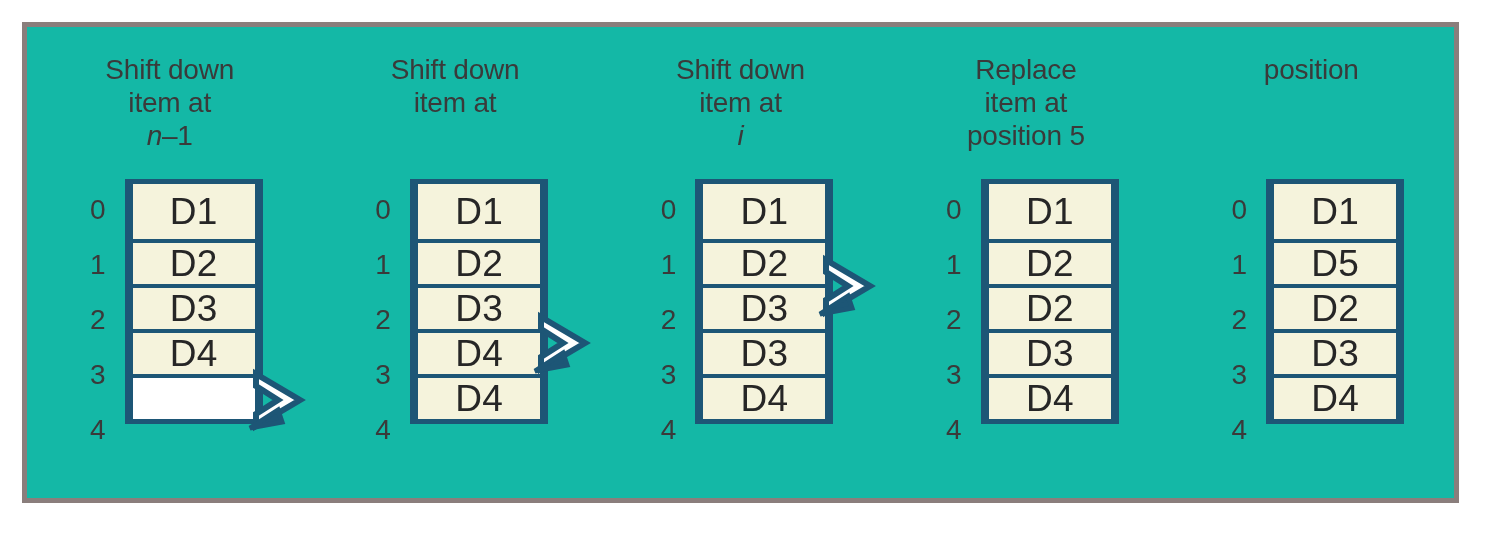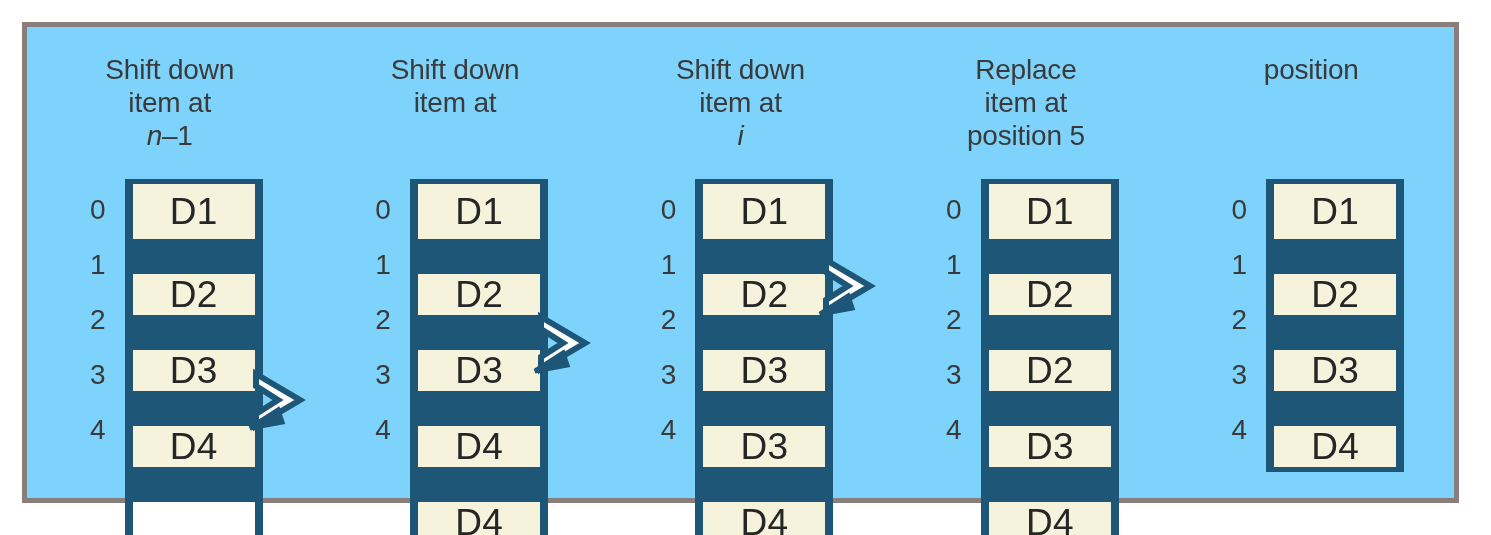--- a/index.html
+++ b/index.html
@@ -14,21 +14,21 @@
     overflow: hidden;
   }
 
   #figure-frame {
     position: absolute;
     left: 22px;
     top: 22px;
     width: 1437px;
     height: 481px;
     border: 5px solid #8a7e7c;
-    background: #7dd3fc;
+    background: #14b8a6;
     box-sizing: border-box;
   }
 
   #panels {
     position: absolute;
     left: 0;
     top: 0;
     width: 100%;
     height: 100%;
     display: flex;
@@ -104,21 +104,20 @@
     display: flex;
     align-items: center;
     justify-content: center;
     color: #262626;
     font-size: 37px;
     letter-spacing: 0.3px;
   }
   .cell + .cell {
     border-top: 4px solid #1d5676;
     height: 45px;
-    margin-top: 31px;
   }
   .cell.empty {
     background: #ffffff;
   }
 
   .arrow-layer {
     position: absolute;
     left: 0;
     top: 0;
     width: 100%;
@@ -252,20 +251,21 @@
         <div class="array-area">
           <div class="index-column">
             <div class="index-label">0</div>
             <div class="index-label">1</div>
             <div class="index-label">2</div>
             <div class="index-label">3</div>
             <div class="index-label">4</div>
           </div>
           <div class="array-box">
             <div class="cell">D1</div>
+            <div class="cell">D5</div>
             <div class="cell">D2</div>
             <div class="cell">D3</div>
             <div class="cell">D4</div>
           </div>
         </div>
       </div>
     </div>
 </div>
 
 </body></html>

